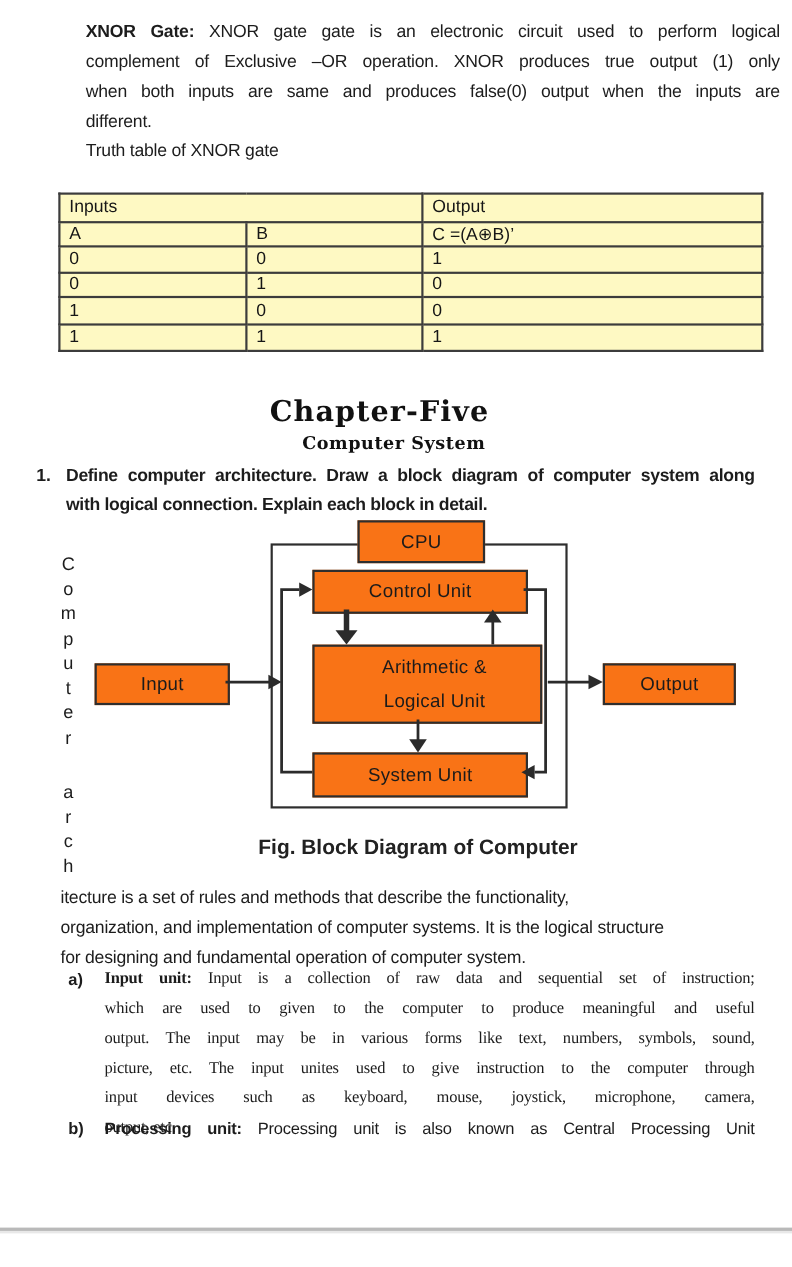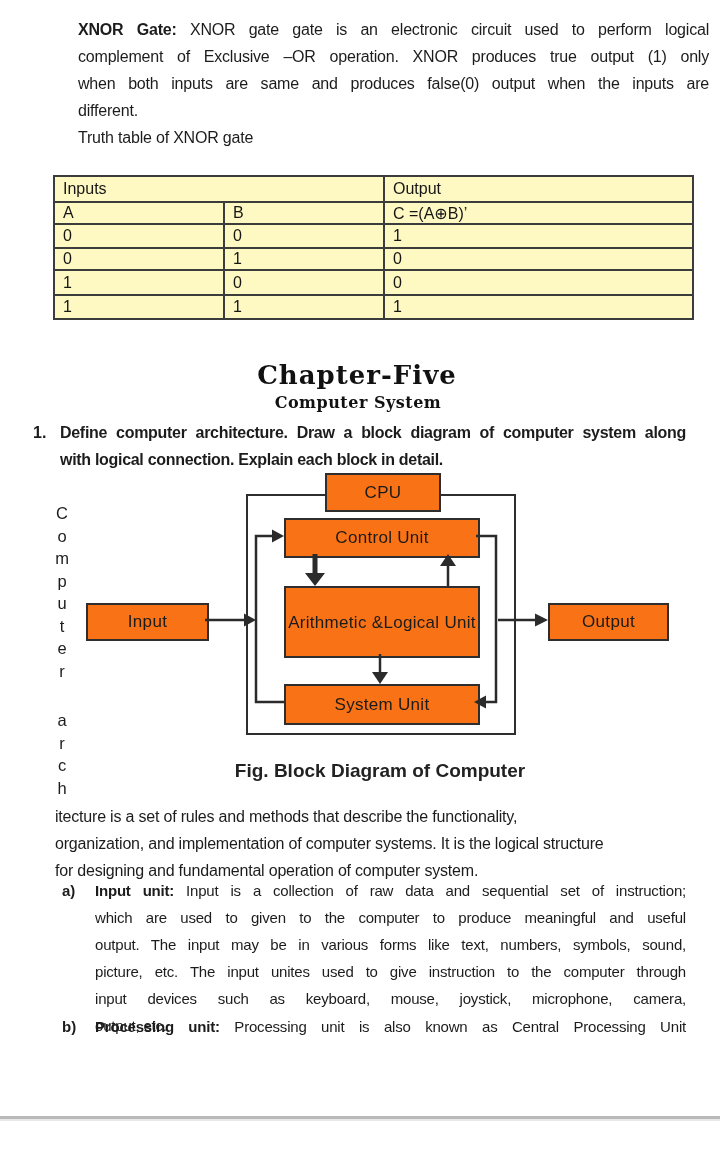--- a/index.html
+++ b/index.html
@@ -10,21 +10,21 @@
   .j{text-align:justify;text-align-last:justify;}
   b{font-weight:bold;}
 
   
   table.tt{position:absolute;left:53px;top:175px;width:639px;border-collapse:collapse;
            table-layout:fixed;font-size:16px;color:#161616;}
   table.tt td{border:2px solid #3c3c3c;padding:0 0 0 8px;vertical-align:middle;background:#fef9c3;}
 
   
   .chapter-title{left:0;top:360px;width:690px;text-align:center;
-       font-family:"DejaVu Serif",serif;font-weight:900;font-size:26px;letter-spacing:1px;color:#111;margin-left:12px;}
+       font-family:"DejaVu Serif",serif;font-weight:900;font-size:26px;letter-spacing:1px;color:#111;}
   .chapter-subtitle{left:0;top:393px;width:690px;text-align:center;
        font-family:"DejaVu Serif",serif;font-weight:900;font-size:16px;letter-spacing:0.5px;color:#111;padding-left:13px;}
 
   
   .qnum{left:33px;top:419px;width:26px;font-weight:bold;font-size:16px;line-height:27px;}
   .qtext{left:60px;top:419px;width:626px;font-weight:bold;}
   .qtext .pline{letter-spacing:-0.3px;}
 
   
   .fig{left:80px;top:465px;width:600px;height:285px;}
@@ -109,21 +109,21 @@
   </div>
 
   <div class="abs fig">
     <div class="outer" style="left:166px;top:29px;width:266px;height:237px;"></div>
     <div class="dbox" style="left:245px;top:8px;width:112px;height:35px;">
         <span>CPU</span>
       </div>
     <div class="dbox" style="left:204px;top:53px;width:192px;height:36px;">
         <span>Control Unit</span>
       </div>
-    <div class="dbox" style="left:204px;top:121px;width:192px;height:68px;line-height:31px;">
+    <div class="dbox" style="left:204px;top:121px;width:192px;height:68px;flex-direction:column;line-height:31px;padding-left:13px;">
       <span>Arithmetic &amp;</span>
       <span>Logical Unit</span>
     </div>
     <div class="dbox" style="left:204px;top:219px;width:192px;height:37px;">
         <span>System Unit</span>
       </div>
     <div class="dbox" style="left:6px;top:138px;width:119px;height:34px;">
         <span>Input</span>
       </div>
     <div class="dbox" style="left:468px;top:138px;width:117px;height:34px;">
@@ -186,21 +186,21 @@
 
   <div class="abs caption">Fig. Block Diagram of Computer</div>
 
   <div class="abs archp">
     <div class="pline">itecture is a set of rules and methods that describe the functionality,</div>
     <div class="pline">organization, and implementation of computer systems. It is the logical structure</div>
     <div class="pline">for designing and fundamental operation of computer system.</div>
   </div>
 
   <div class="abs itemmark" style="left:62px;top:877px;">a)</div>
-  <div class="abs itembody" style="left:95px;top:877px;">
+  <div class="abs itembody" style="left:95px;top:877px;font-family:Liberation Serif, serif;">
     <div class="pline j"><b>Input unit:</b><span>  Input is a collection of raw data and sequential set of instruction;</span></div>
     <div class="pline j">which are used to given to the computer to produce meaningful and useful</div>
     <div class="pline j">output. The input may be in various forms like text, numbers, symbols, sound,</div>
     <div class="pline j">picture, etc. The input unites used to give instruction to the computer through</div>
     <div class="pline j">input devices such as keyboard, mouse, joystick, microphone, camera,</div>
     <div class="pline">output, etc.</div>
   </div>
 
   <div class="abs itemmark" style="left:62px;top:1013px;">b)</div>
   <div class="abs itembody" style="left:95px;top:1013px;">

